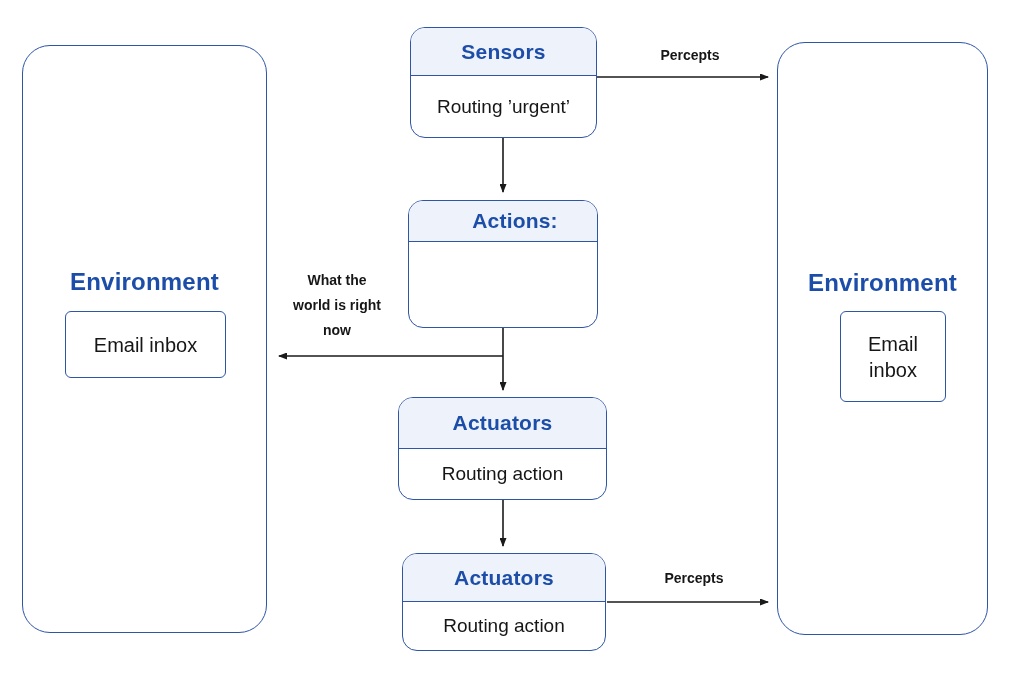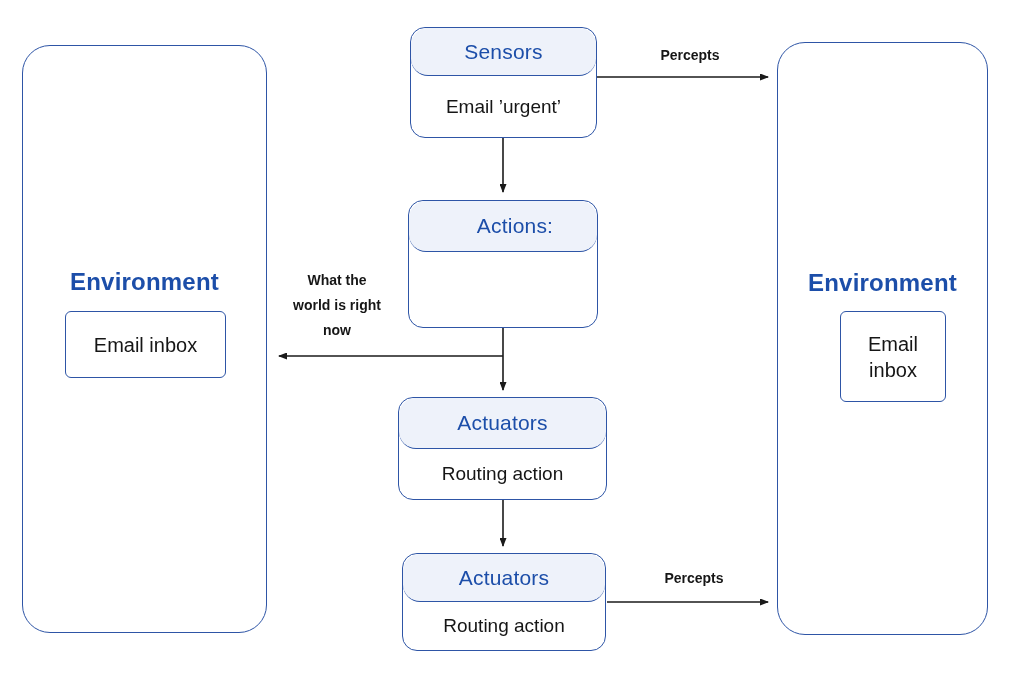--- a/index.html
+++ b/index.html
@@ -60,37 +60,36 @@
     border-radius:15px;
     background:var(--background);
     display:flex;flex-direction:column;
     overflow:hidden;
   }
   .node-header{
     flex:0 0 auto;
     display:flex;align-items:center;justify-content:center;
     background:var(--header-fill);
     border-bottom:1.4px solid var(--node-border);
-    font-size:21px;font-weight:400;
+    font-size:21px;font-weight:700;
     color:var(--header-text);
     letter-spacing:.2px;
-    border-radius:17px;
   }
   .node-body{
     flex:1 1 auto;
     display:flex;align-items:center;justify-content:center;
     text-align:center;
     font-size:19px;color:var(--body-text);
     line-height:26px;
     padding:2px 8px;
   }
   .node-sensors{left:410px;top:27px;width:187px;height:111px;}
   .node-sensors .node-header{height:48px;}
   .node-actions{left:408px;top:200px;width:190px;height:128px;}
-  .node-actions .node-header{height:51px;padding-left:24px;}
+  .node-actions .node-header{height:41px;padding-left:24px;}
   .node-actuators-top{left:398px;top:397px;width:209px;height:103px;}
   .node-actuators-top .node-header{height:51px;}
   .node-actuators-bottom{left:402px;top:553px;width:204px;height:98px;}
   .node-actuators-bottom .node-header{height:48px;}
   
   .edge-label{
     position:absolute;
     font-size:14px;color:var(--body-text);
     line-height:25px;
     font-weight:bold;
@@ -123,21 +122,21 @@
     <div class="env-item">Email inbox</div>
   </div>
 
   <div class="env env-right">
     <div class="env-title">Environment</div>
     <div class="env-item">Email inbox</div>
   </div>
 
   <div class="node node-sensors">
     <div class="node-header">Sensors</div>
-    <div class="node-body">Email ’urgent’</div>
+    <div class="node-body">Routing ’urgent’</div>
   </div>
 
   <div class="node node-actions">
     <div class="node-header">Actions:</div>
   </div>
 
   <div class="node node-actuators-top">
     <div class="node-header">Actuators</div>
     <div class="node-body">Routing action</div>
   </div>

